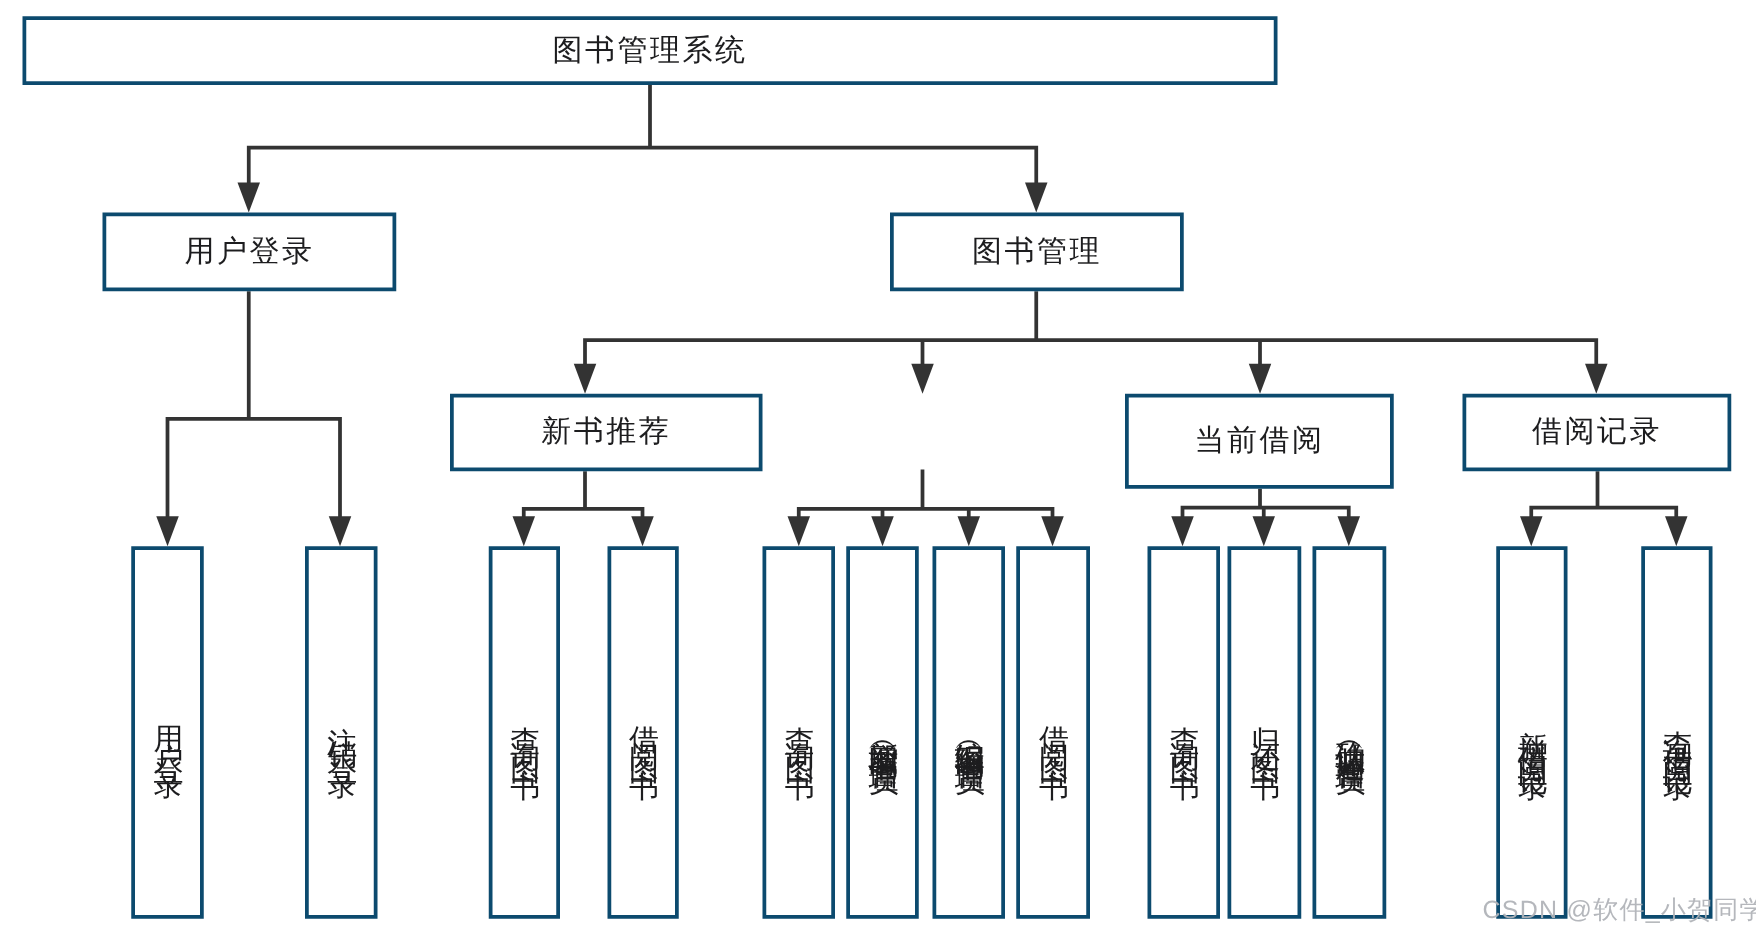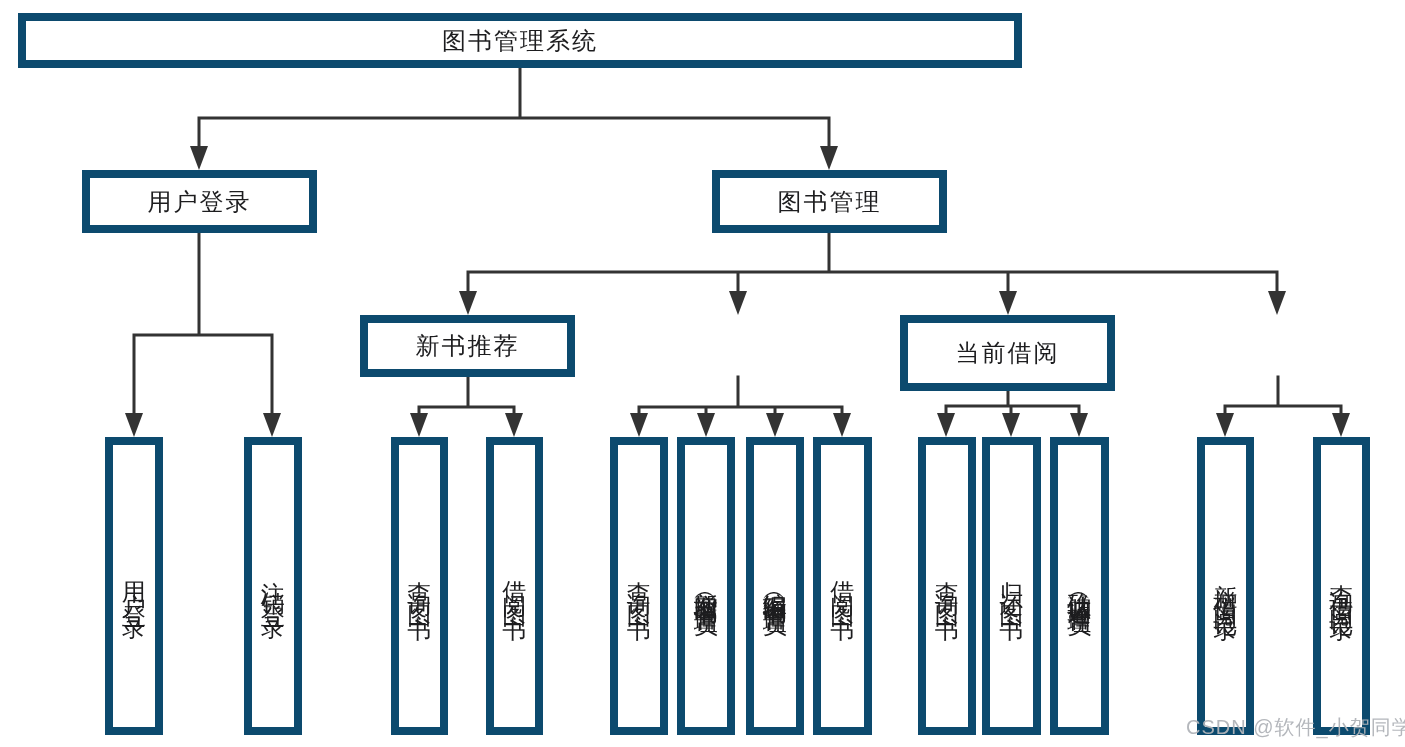--- a/index.html
+++ b/index.html
@@ -2,21 +2,21 @@
 <html><head>
 <meta charset="utf-8">
 <style>
   html,body{margin:0;padding:0;background:#ffffff;}
   .canvas{
     position:relative;width:1405px;height:747px;background:#ffffff;
     font-family:"Liberation Sans",sans-serif;color:#1d1d1f;overflow:hidden;
   }
   svg.wires{position:absolute;left:0;top:0;width:1405px;height:747px;}
   .node{
-    position:absolute;background:#ffffff;border:8px solid #0c4a6e;
+    position:absolute;background:#ffffff;border:3px solid #0c4a6e;
     box-sizing:border-box;display:flex;align-items:center;justify-content:center;
     text-align:center;line-height:1.15;
   }
   .node-h{font-size:24px;letter-spacing:2px;}
   .node-v{writing-mode:vertical-rl;font-size:24px;letter-spacing:3px;}
   .node-v.spread{letter-spacing:12px;}
   .node-v.mid{letter-spacing:7px;}
   .watermark{
     position:absolute;left:1186px;top:714px;font-size:20px;
     color:#b1b4b9;letter-spacing:1px;z-index:6;opacity:.95;white-space:nowrap;
@@ -65,22 +65,23 @@
       <polygon points="1216,413 1234,413 1225,437"></polygon>
       <polygon points="1332,413 1350,413 1341,437"></polygon>
     </g>
   </svg>
 
   <div class="node node-h" style="left:18px;top:13px;width:1004px;height:55px;">图书管理系统</div>
 
   <div class="node node-h" style="left:82px;top:170px;width:235px;height:63px;">用户登录</div>
   <div class="node node-h" style="left:712px;top:170px;width:235px;height:63px;">图书管理</div>
 
-  <div class="node node-h" style="left:360px;top:315px;width:215px;height:62px;">新书推荐</div>
+  <div class="node node-h" style="left:360px;top:315px;width:250px;height:62px;">新书推荐</div>
   <div class="node node-h" style="left:900px;top:315px;width:215px;height:76px;">当前借阅</div>
+  <div class="node node-h" style="left:1170px;top:315px;width:215px;height:62px;">借阅记录</div>
 
   <div class="node node-v spread" style="left:105px;top:437px;width:58px;height:298px;">用户登录</div>
   <div class="node node-v spread" style="left:244px;top:437px;width:58px;height:298px;">注销登录</div>
 
   <div class="node node-v spread" style="left:391px;top:437px;width:57px;height:298px;">查询图书</div>
   <div class="node node-v spread" style="left:486px;top:437px;width:57px;height:298px;">借阅图书</div>
 
   <div class="node node-v spread" style="left:610px;top:437px;width:58px;height:298px;">查询图书</div>
   <div class="node node-v" style="left:677px;top:437px;width:58px;height:298px;">新增图书（管理员）</div>
   <div class="node node-v" style="left:746px;top:437px;width:58px;height:298px;">编辑图书（管理员）</div>

